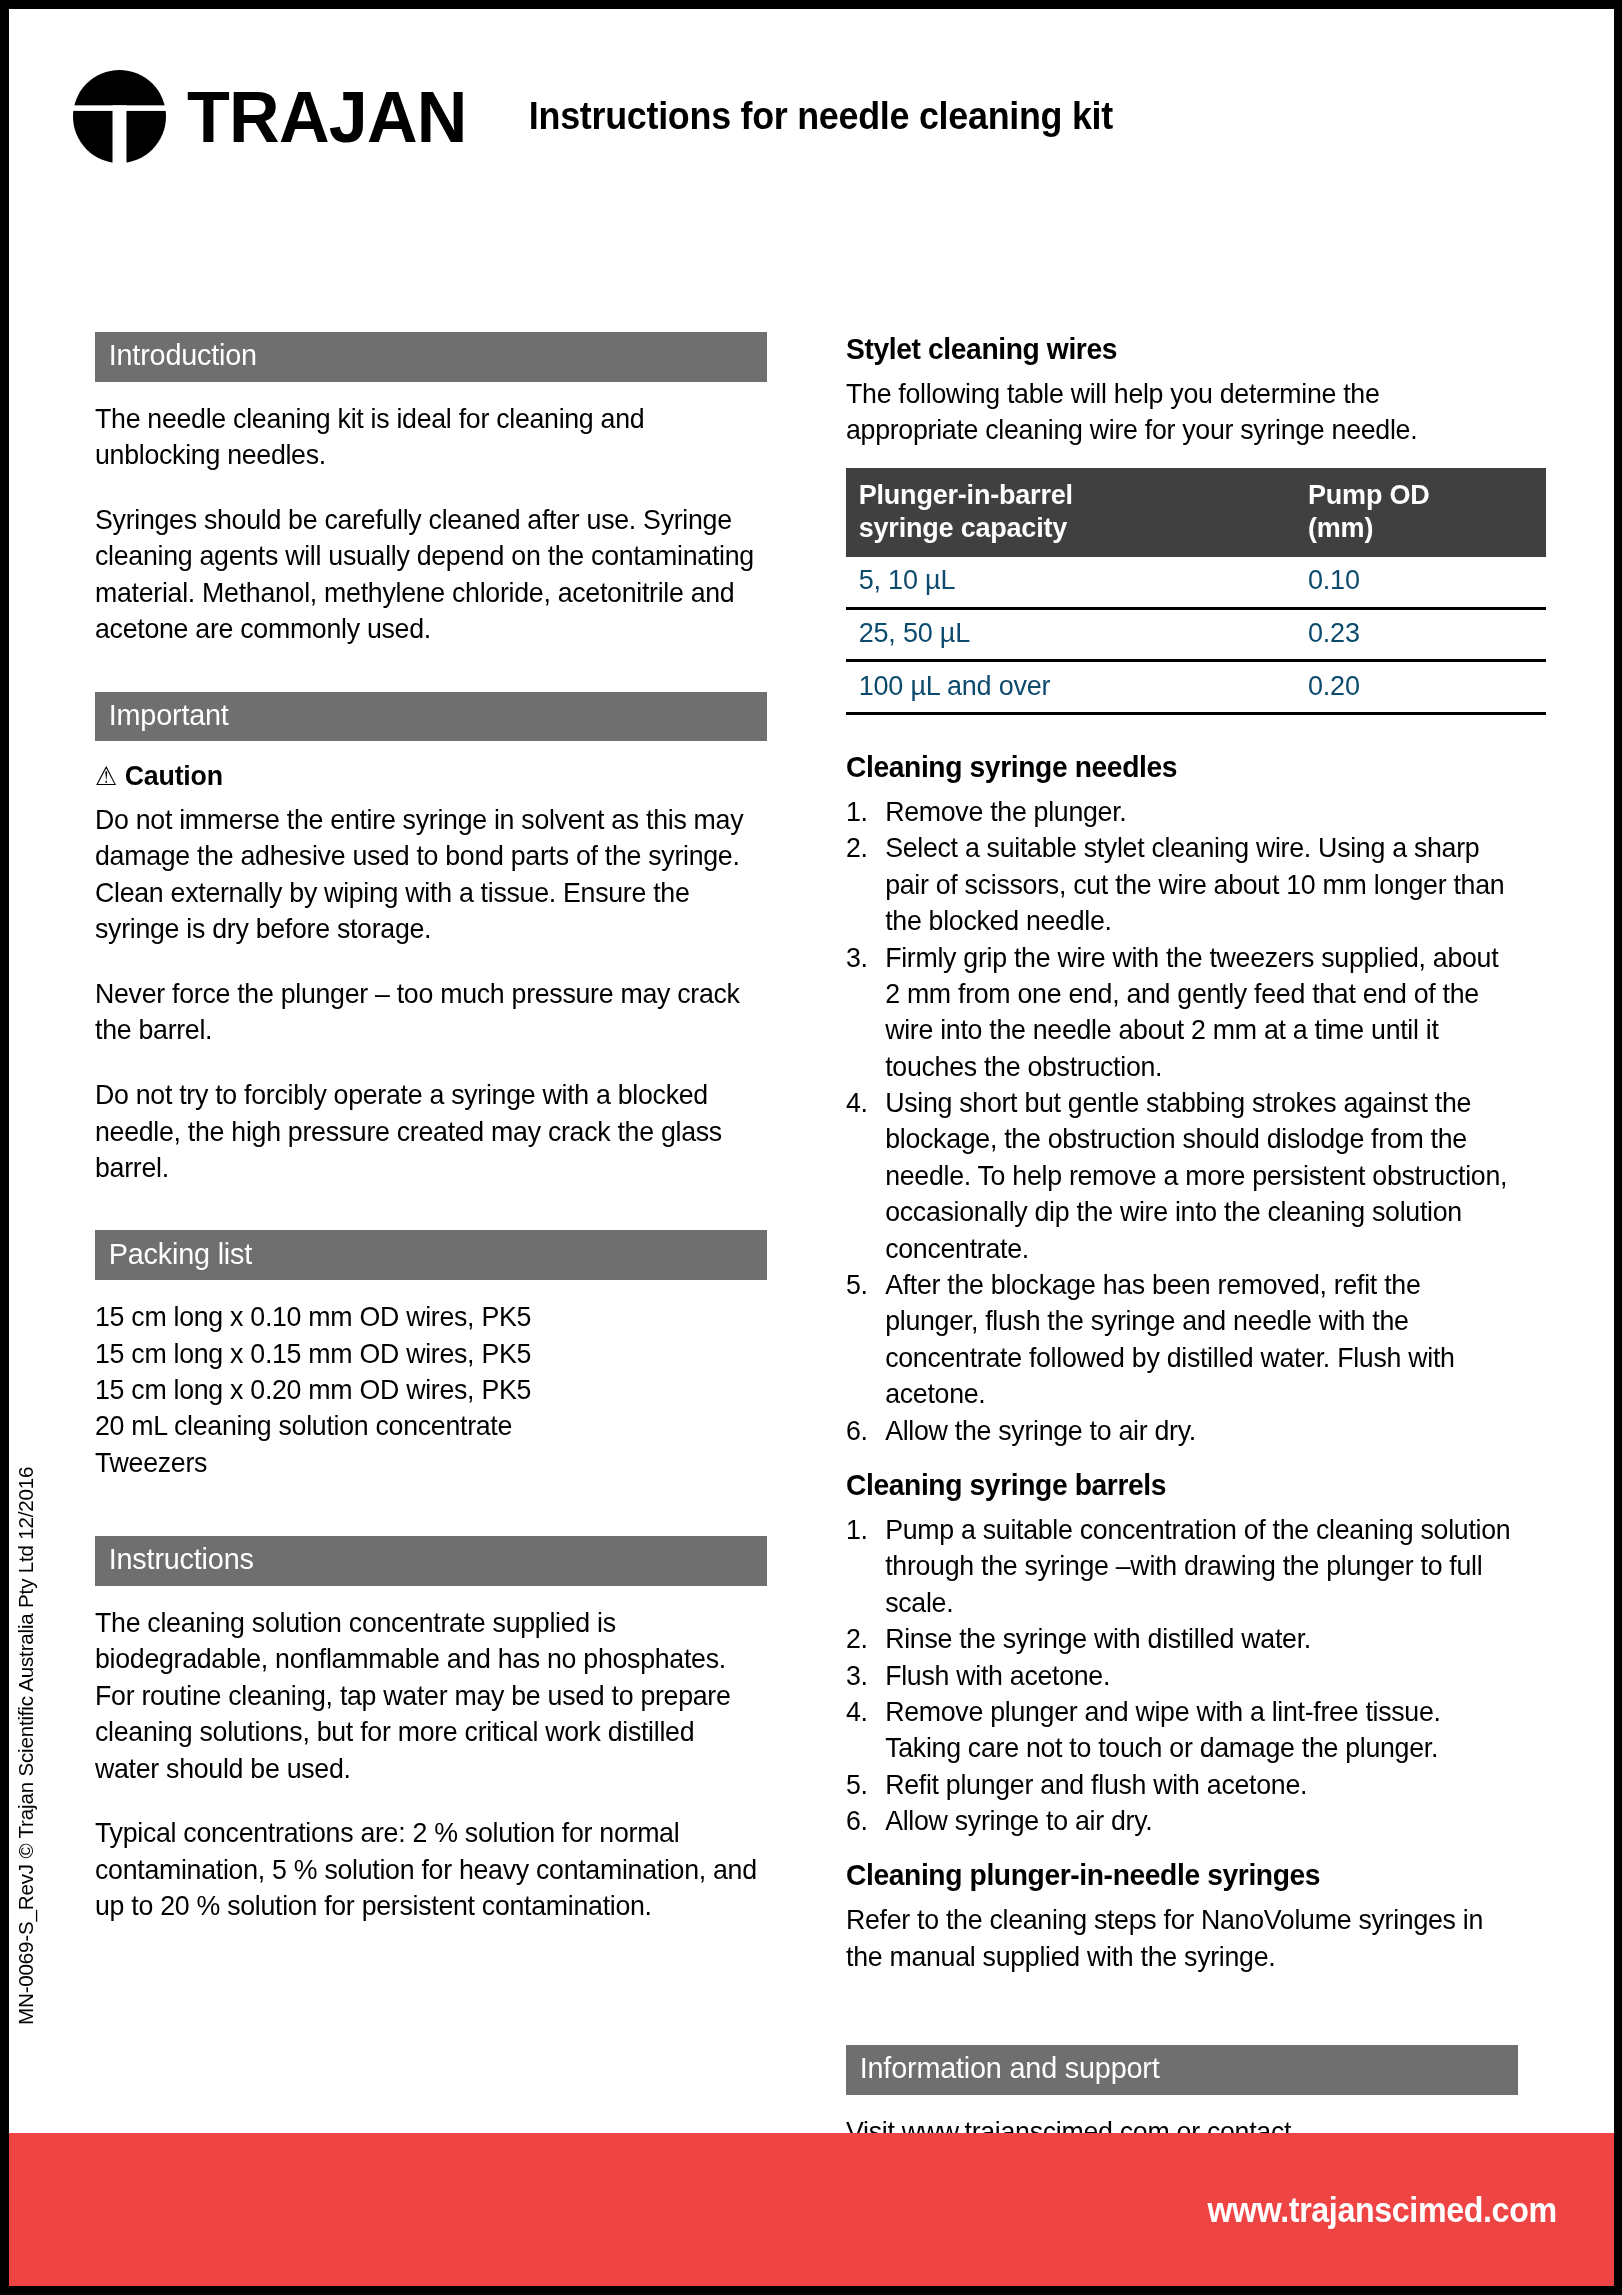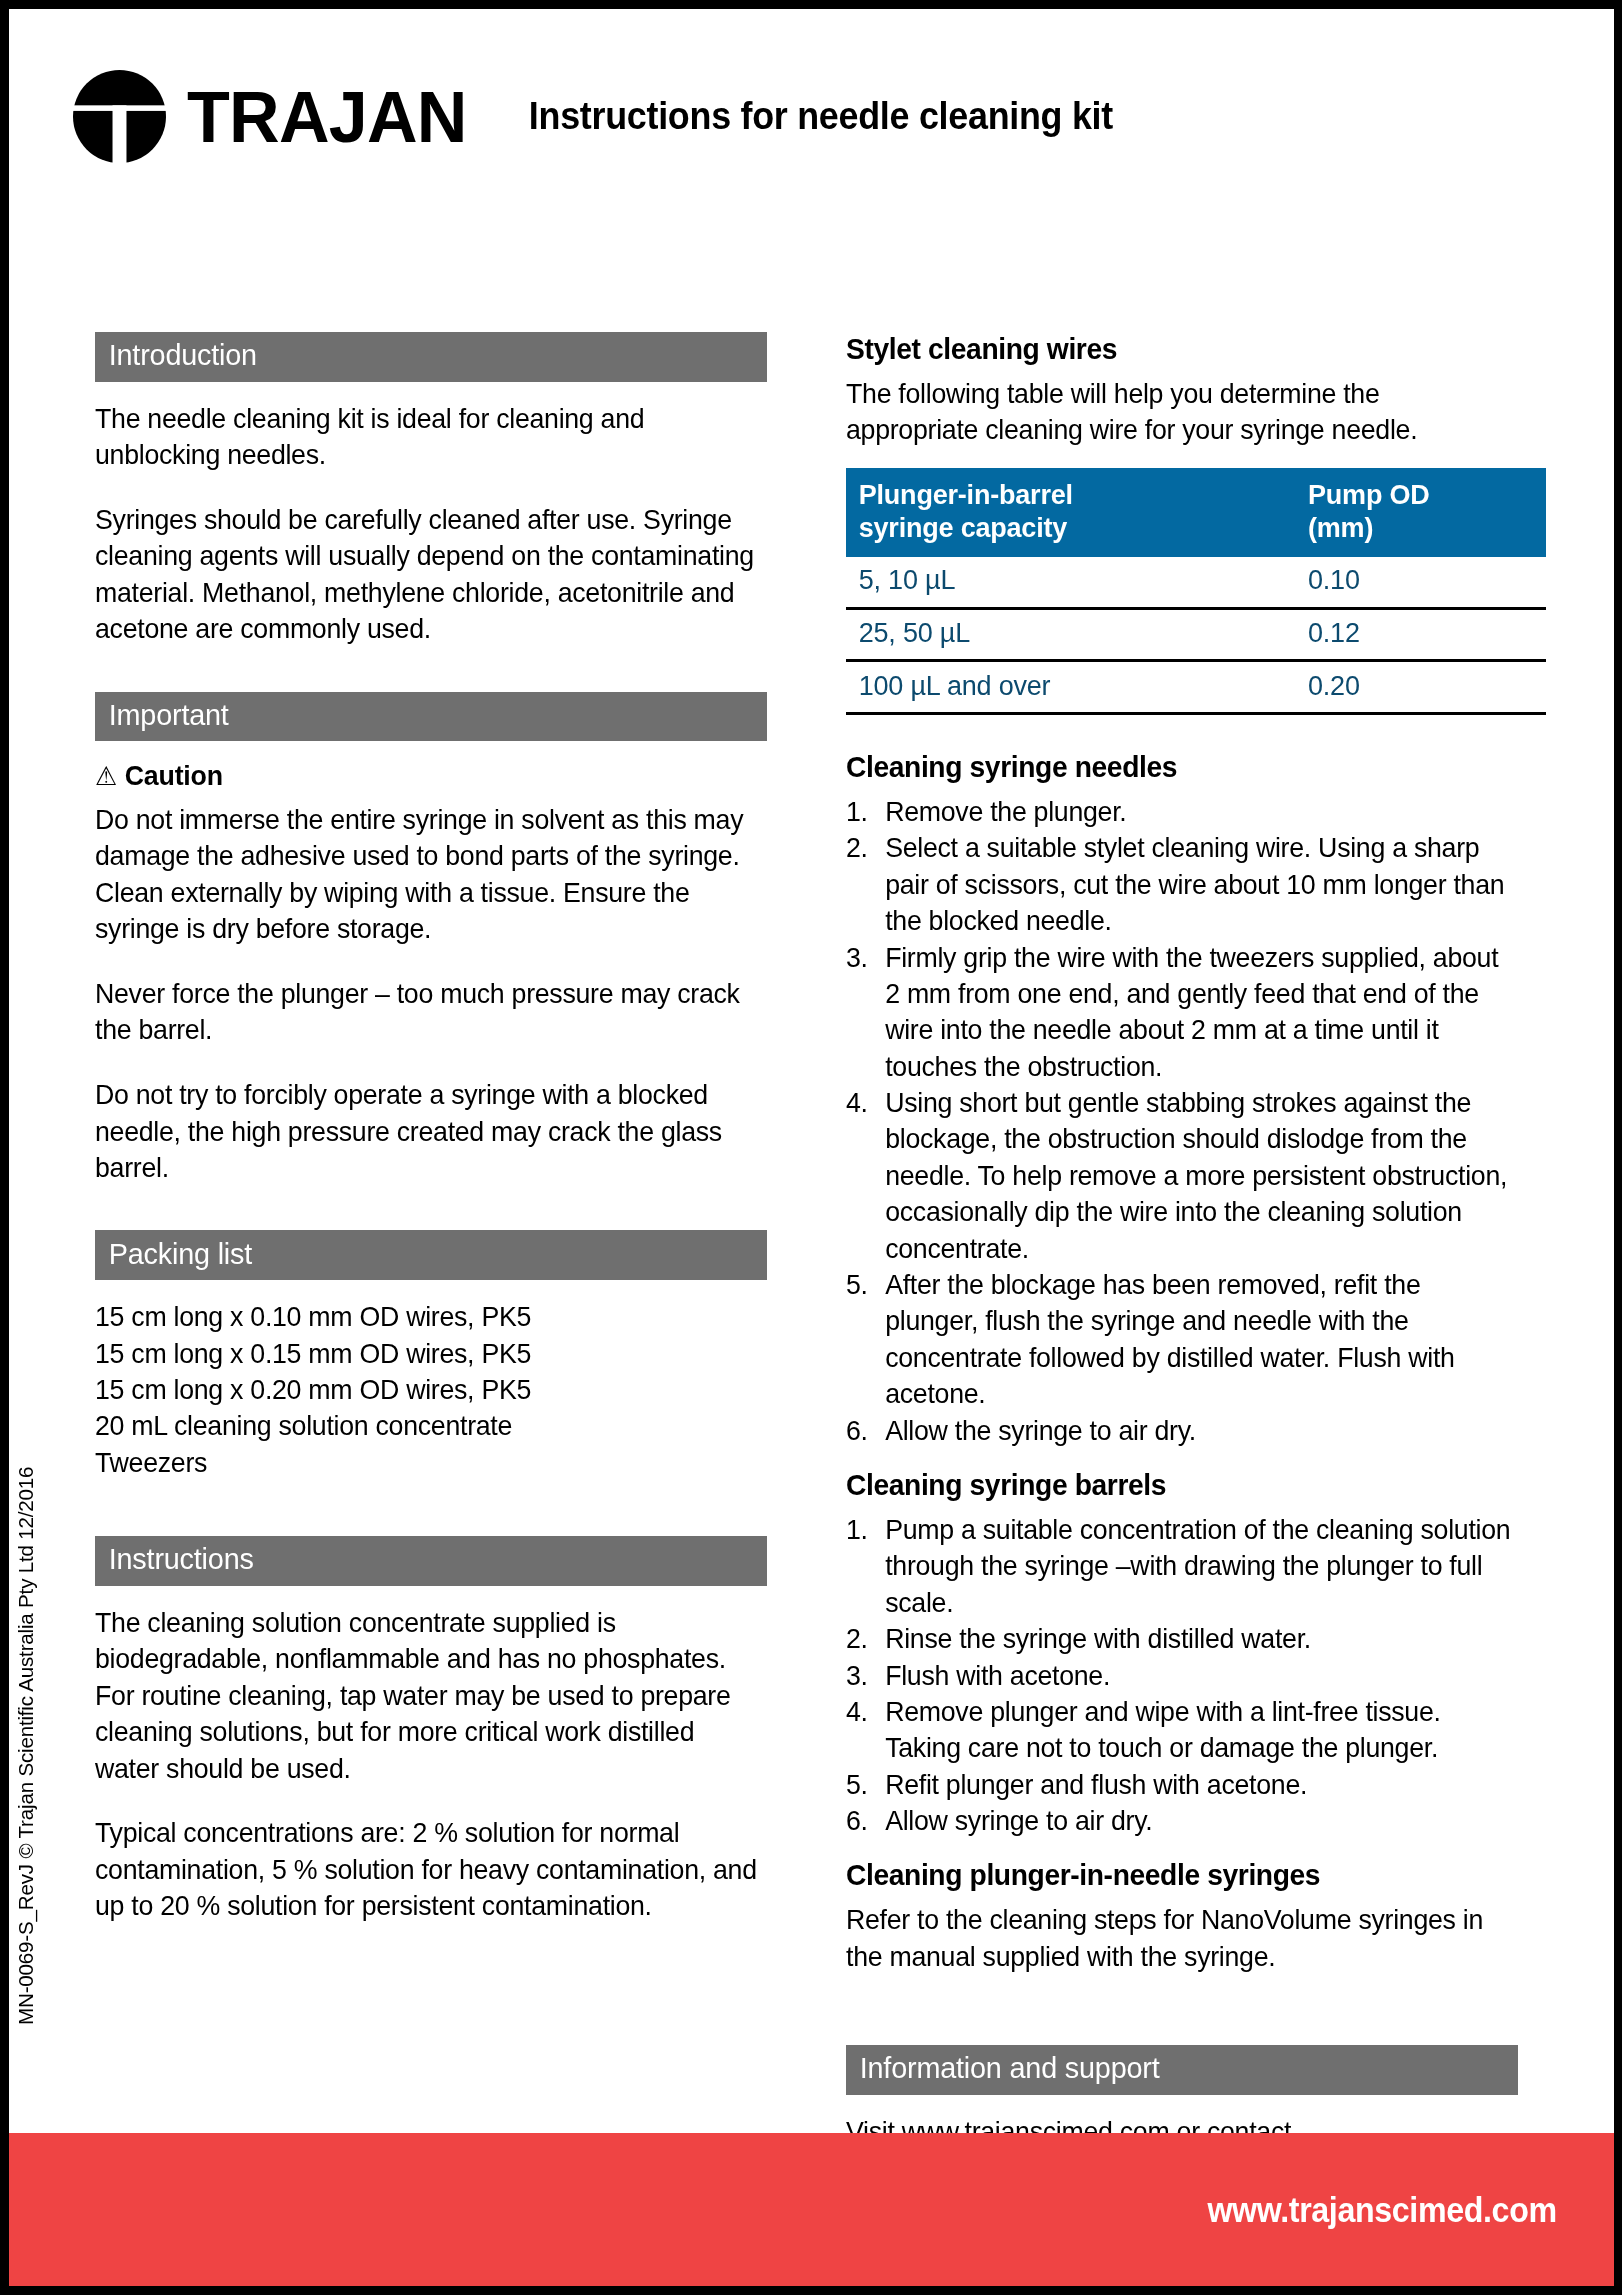--- a/index.html
+++ b/index.html
@@ -151,21 +151,21 @@
   }
 
   
   table.wire-table {
     width: 100%;
     border-collapse: collapse;
     font-size: 27px;
     letter-spacing: -0.2px;
   }
   table.wire-table thead th {
-    background: #0369a1;
+    background: #404040;
     color: #ffffff;
     font-weight: 700;
     font-size: 27px;
     text-align: left;
     padding: 11px 12.7px 12.7px 12.7px;
     vertical-align: top;
     line-height: 1.22;
     margin-top: 32px;
   }
   table.wire-table thead th.c2 {
@@ -351,21 +351,21 @@
             </th>
           </tr>
         </thead>
         <tbody>
           <tr>
             <td class="c1">5, 10 µL</td>
             <td class="c2">0.10</td>
           </tr>
           <tr>
             <td class="c1">25, 50 µL</td>
-            <td class="c2">0.12</td>
+            <td class="c2">0.23</td>
           </tr>
           <tr>
             <td class="c1">100 µL and over</td>
             <td class="c2">0.20</td>
           </tr>
         </tbody>
       </table>
 
       <div class="gap-44"></div>
 

